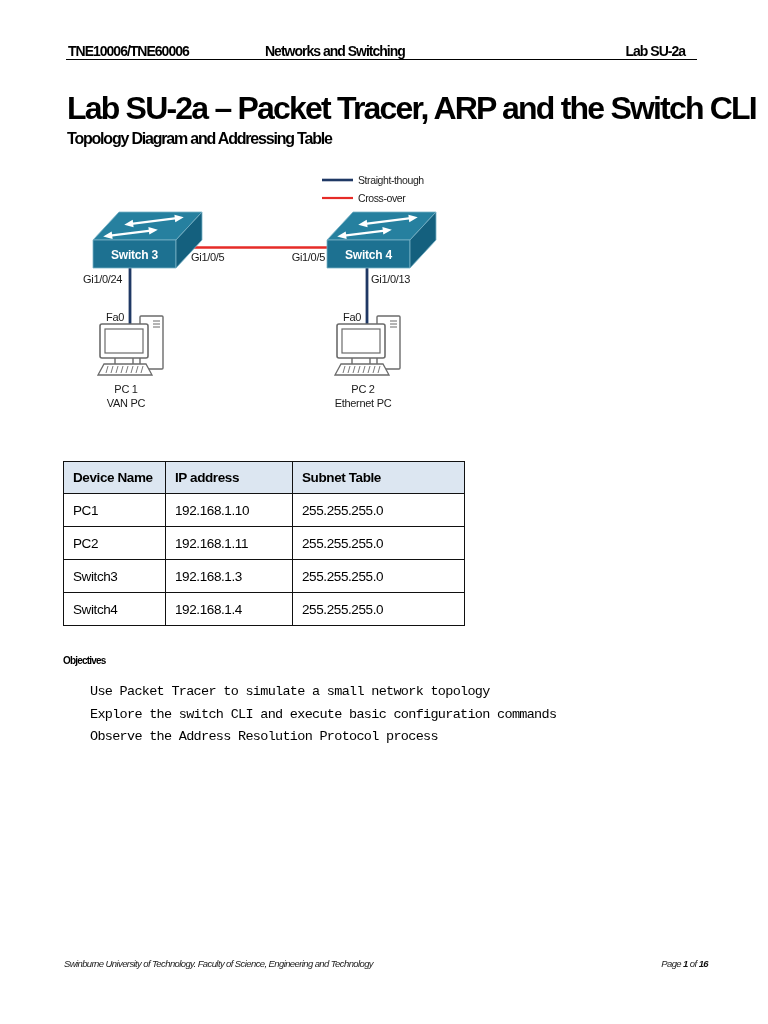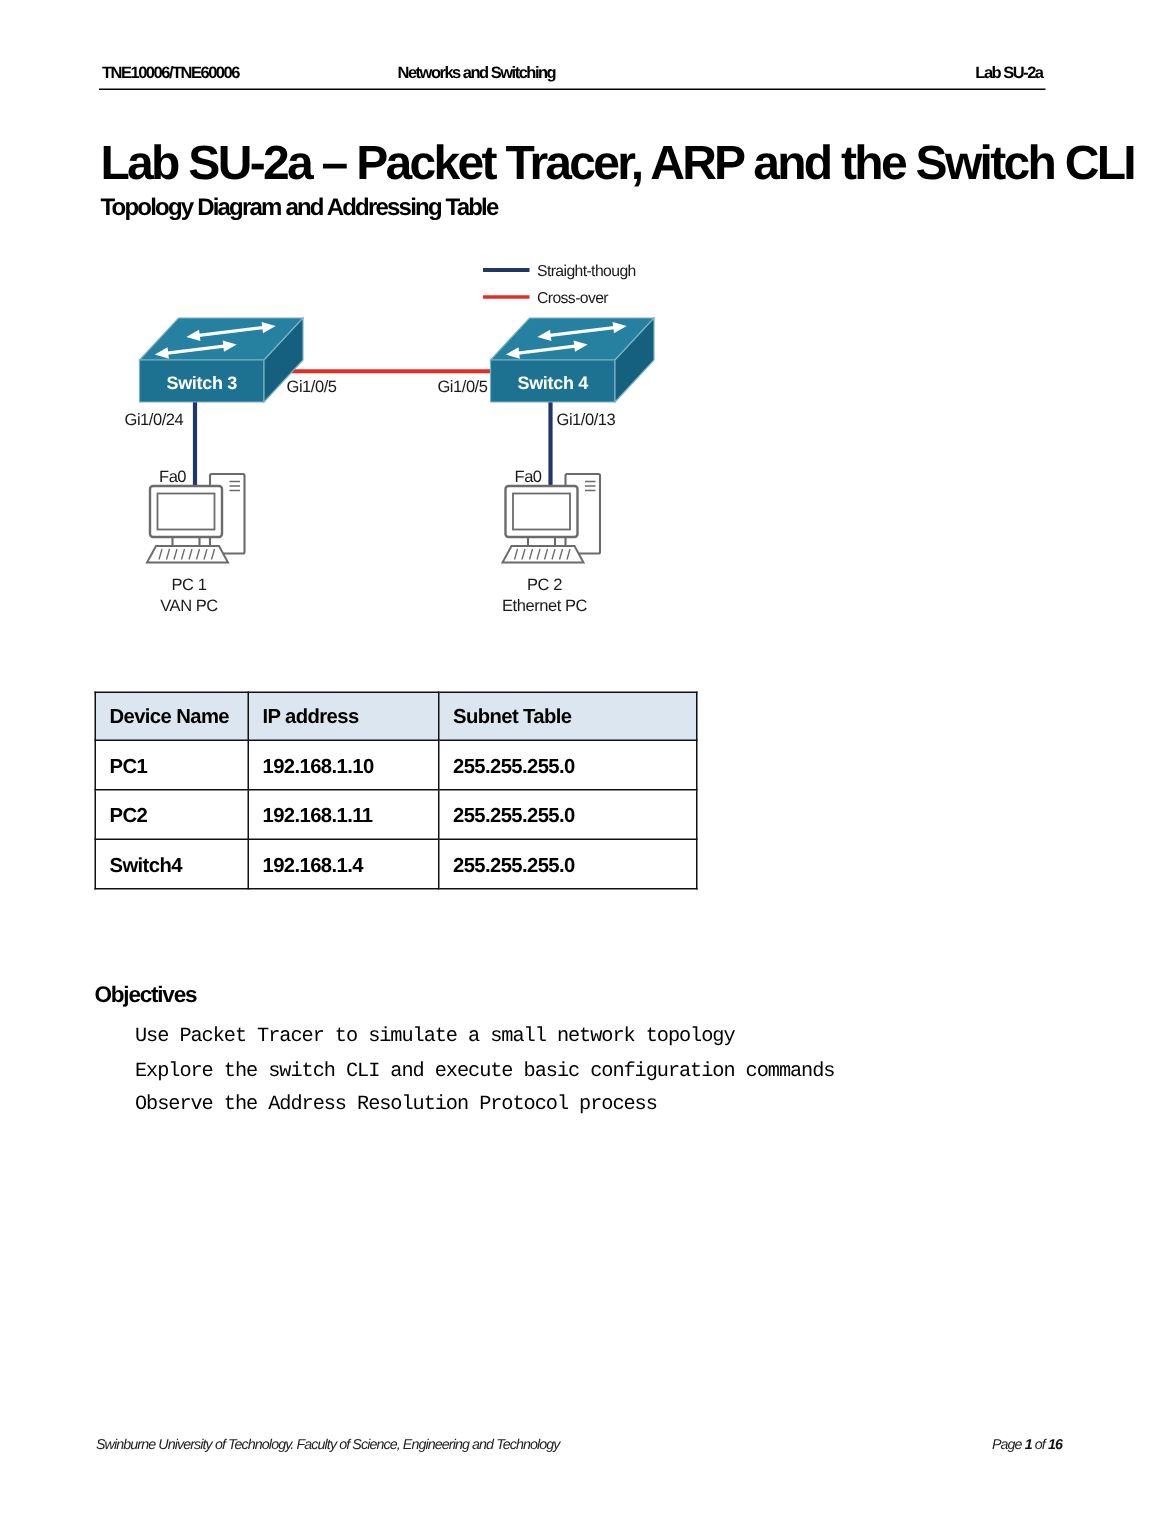--- a/index.html
+++ b/index.html
@@ -3,54 +3,54 @@
 <meta charset="utf-8">
 <style>
   html,body{margin:0;padding:0;}
   body{
     width:768px;height:1024px;position:relative;background:#ffffff;
     font-family:"Liberation Sans","DejaVu Sans",sans-serif;color:#000;
     overflow:hidden;
   }
   .abs{position:absolute;}
   
-  .hdr{font-size:11px;font-weight:bold;letter-spacing:-1px;white-space:nowrap;}
+  .hdr{font-size:14px;font-weight:bold;letter-spacing:-1px;white-space:nowrap;}
   .hdr-rule{left:66px;top:59px;width:631px;height:0;border-top:1.6px solid #000;}
   
   .doc-title{left:67px;top:90px;font-size:32px;font-weight:bold;letter-spacing:-1.8px;white-space:nowrap;}
   .sec-head{left:67px;top:130px;font-size:16px;font-weight:bold;letter-spacing:-1.2px;white-space:nowrap;}
   
   svg text{font-family:inherit;}
   .dlabel{font-size:11px;fill:#1a1a1a;letter-spacing:-0.3px;}
   .legendlabel{font-size:10.5px;fill:#1a1a1a;letter-spacing:-0.4px;}
   .swname{font-size:12px;font-weight:bold;fill:#ffffff;text-anchor:middle;letter-spacing:-0.2px;}
   .pclabel{font-size:11px;fill:#1a1a1a;text-anchor:middle;letter-spacing:-0.3px;}
   .pc-outline{fill:#ffffff;stroke:#6b6b6b;}
   
   .addr-table{left:63px;top:461px;border-collapse:collapse;table-layout:fixed;padding-left:20px;}
   .addr-table th,.addr-table td{
     border:1.5px solid #111;font-size:13.5px;letter-spacing:-0.4px;
     padding:0 0 0 9px;text-align:left;vertical-align:middle;
   }
   .addr-table th{background:#DCE6F1;font-weight:bold;height:31px;}
-  .addr-table td{height:32px;font-weight:bold;}
-  
-  .obj-head{left:63px;top:655px;font-size:15px;font-weight:bold;letter-spacing:-0.8px;}
+  .addr-table td{height:32px;font-weight:normal;}
+  
+  .obj-head{left:63px;top:655px;font-size:10px;font-weight:bold;letter-spacing:-0.8px;}
   .obj-list{left:90px;top:681px;font-size:13.5px;letter-spacing:-0.7px;font-family:Liberation Mono, monospace;}
   .obj-list div{line-height:22.5px;white-space:nowrap;}
   
   .ftr{top:958px;font-size:9.5px;letter-spacing:-0.6px;color:#222;white-space:nowrap;font-style:italic;}
   .ftr b{color:#111;}
 </style>
 </head>
 <body>
 
 <span class="abs hdr" style="left:68px;top:43px;">TNE10006/TNE60006</span>
 <span class="abs hdr" style="left:265px;top:43px;">Networks and Switching</span>
-<span class="abs hdr" style="right:73px;top:43px;">Lab SU-2a</span>
+<span class="abs hdr" style="right:83px;top:43px;">Lab SU-2a</span>
 <div class="abs hdr-rule"></div>
 
 <div class="abs doc-title">Lab SU-2a – Packet Tracer, ARP and the Switch CLI</div>
 <div class="abs sec-head">Topology Diagram and Addressing Table</div>
 
 <svg class="abs" style="left:0;top:160px;" width="500" height="260" viewBox="0 160 500 260">
 
   <g>
     <line x1="322" y1="180" x2="353" y2="180" stroke-width="2.6" stroke="#1F3864"></line>
     <text class="legendlabel" x="358" y="184">Straight-though</text>
@@ -175,20 +175,25 @@
       <td>PC1</td>
       <td>192.168.1.10</td>
       <td>255.255.255.0</td>
     </tr>
     <tr>
       <td>PC2</td>
       <td>192.168.1.11</td>
       <td>255.255.255.0</td>
     </tr>
     <tr>
+      <td>Switch3</td>
+      <td>192.168.1.3</td>
+      <td>255.255.255.0</td>
+    </tr>
+    <tr>
       <td>Switch4</td>
       <td>192.168.1.4</td>
       <td>255.255.255.0</td>
     </tr>
   </tbody>
 </table>
 
 <div class="abs obj-head">Objectives</div>
 <div class="abs obj-list">
   <div>Use Packet Tracer to simulate a small network topology</div>

